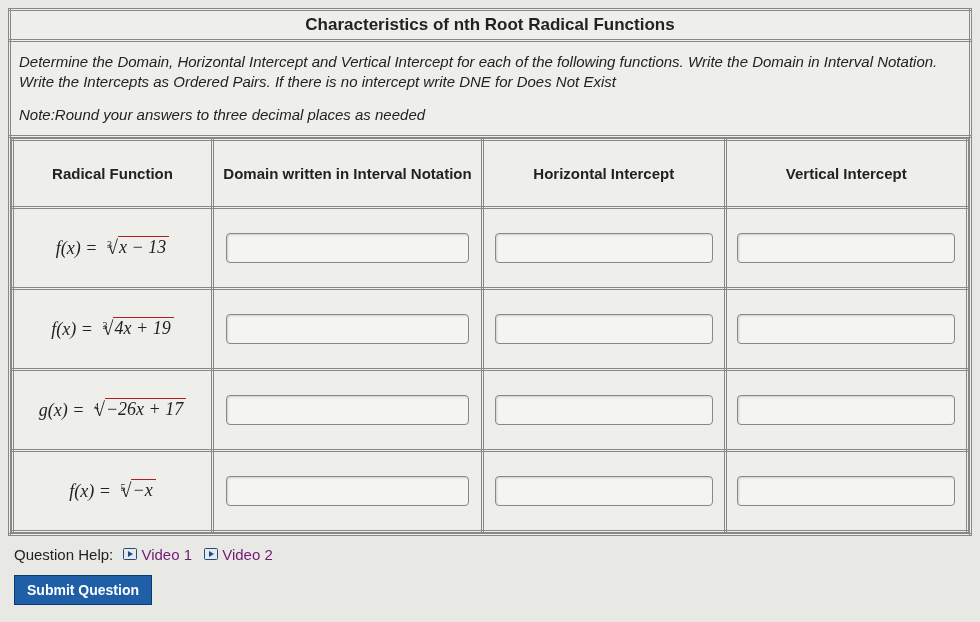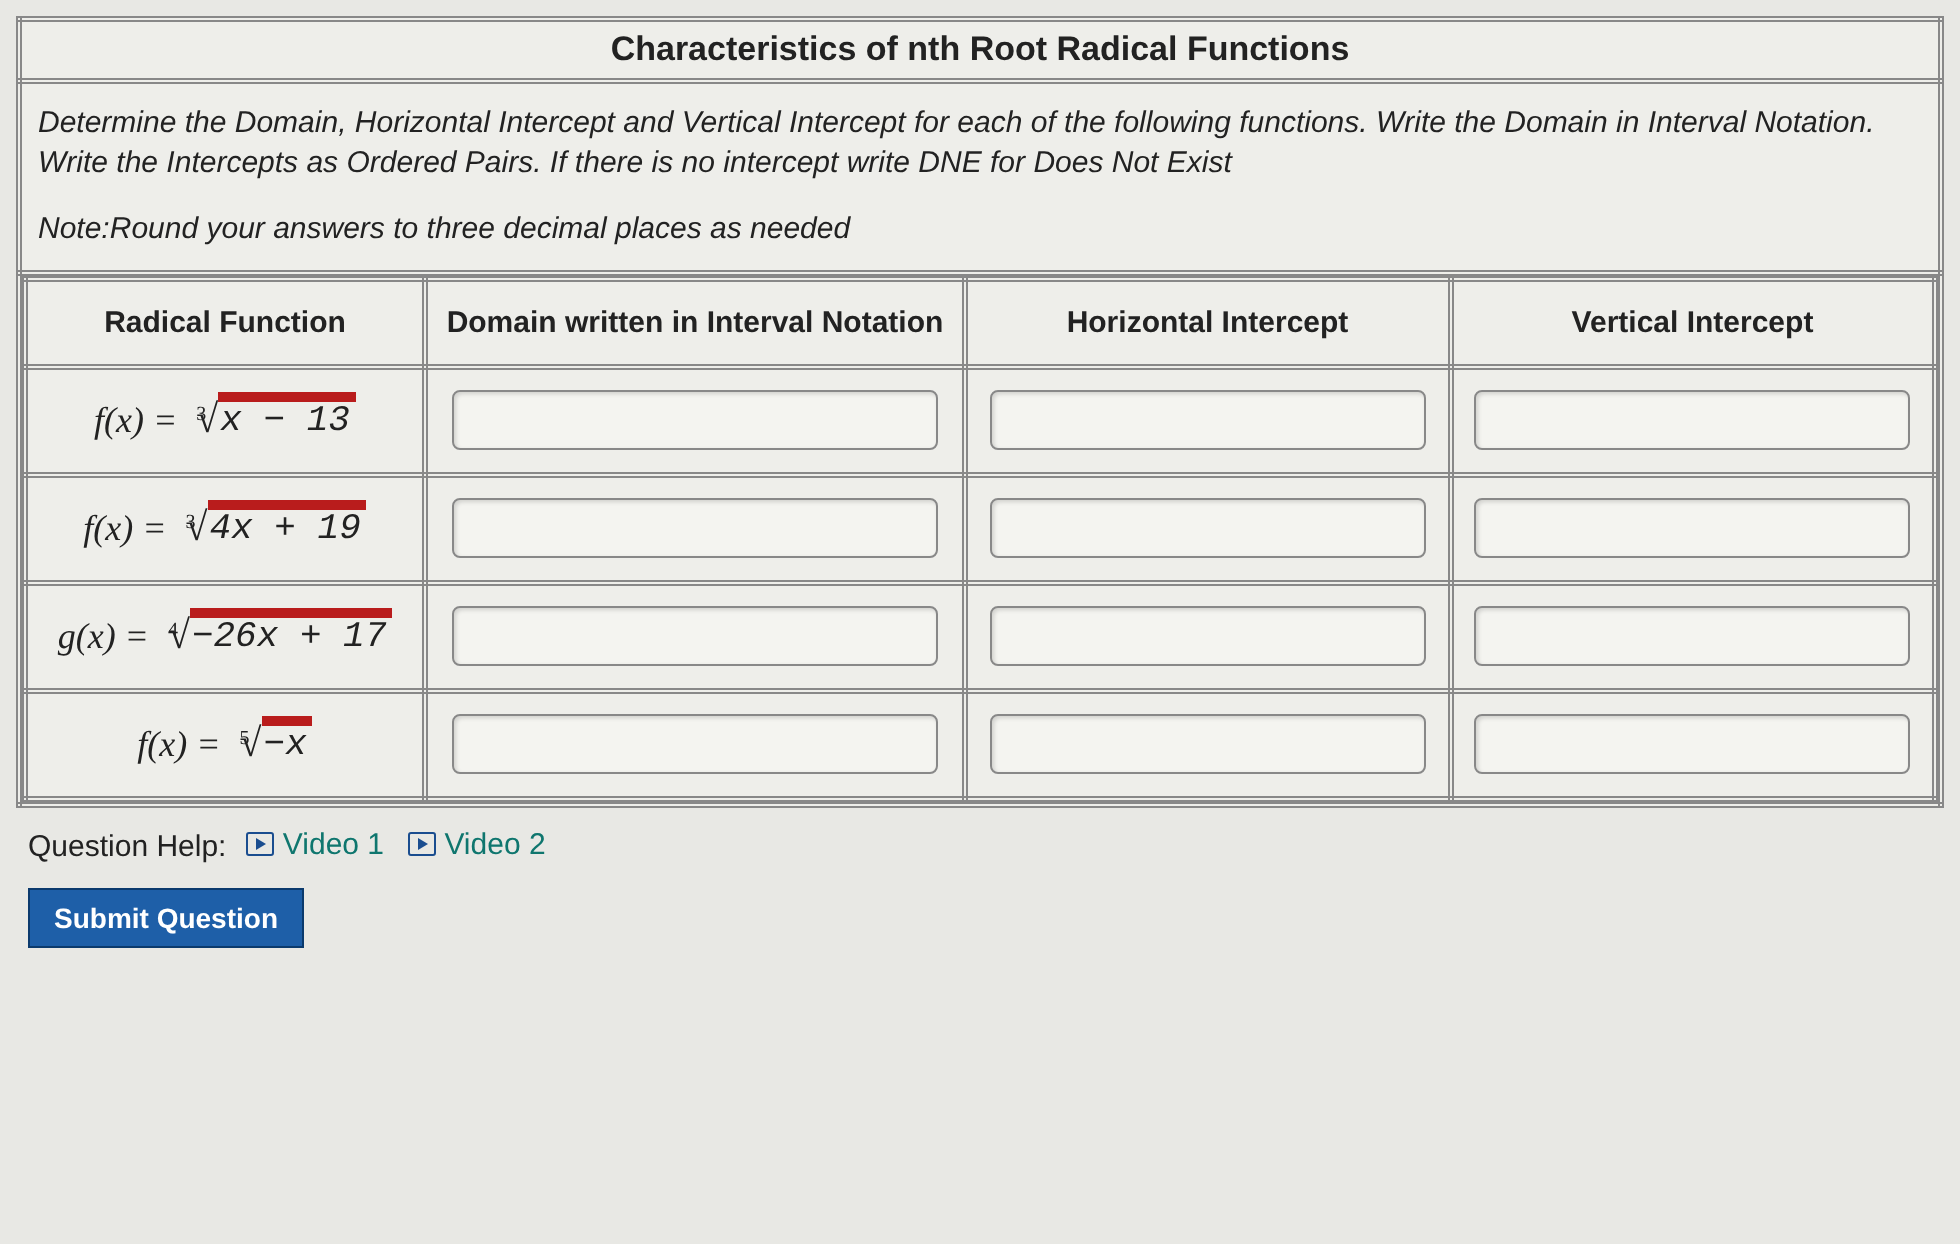--- a/index.html
+++ b/index.html
@@ -40,21 +40,21 @@
   .grid-holder {
     padding: 0;
     border: none;
   }
   table.grid {
     width: 100%;
     border-collapse: collapse;
   }
   table.grid th, table.grid td {
     border: 3px double #888;
-    padding: 0 4px;
+    padding: 24px 4px;
     text-align: center;
     vertical-align: middle;
     font-size: 15px;
     margin-top: 40px;
   }
   table.grid th {
     font-weight: bold;
     background: #eeeeea;
     height: 44px;
   }
@@ -73,21 +73,21 @@
     background: #f4f4f0;
     box-shadow: inset 1px 1px 2px rgba(0,0,0,0.15);
     padding: 2px 6px;
     font-size: 14px;
   }
   .help-row {
     padding: 10px 6px 6px 6px;
     font-size: 15px;
   }
   .help-link {
-    color: #0f766e;
+    color: #701a75;
     cursor: pointer;
     margin-right: 8px;
     display: inline-flex;
     align-items: center;
     gap: 4px;
   }
   .help-label { color: #222; margin-right: 6px; }
   .submit-btn {
     background: #1e5fa8;
     color: #fff;
@@ -109,26 +109,25 @@
     position: relative;
     top: -6px;
     left: 5px;
     font-style: normal;
   }
   .rad .surd {
     font-size: 20px;
     font-style: normal;
   }
   .rad .radicand {
-    border-top: 5px solid #b91c1c;
+    border-top: 1px solid #b91c1c;
     padding: 0 3px 0 1px;
     font-style: italic;
     position: relative;
     top: -1px;
-    font-family: Liberation Mono, monospace;
   }
   .var { font-style: italic; }
   .fn { font-style: italic; }
   svg.vicon { width:14px; height:12px; vertical-align:middle; }
   svg.micon { width:15px; height:12px; vertical-align:middle; }
 </style>
 </head>
 <body>
 
 

